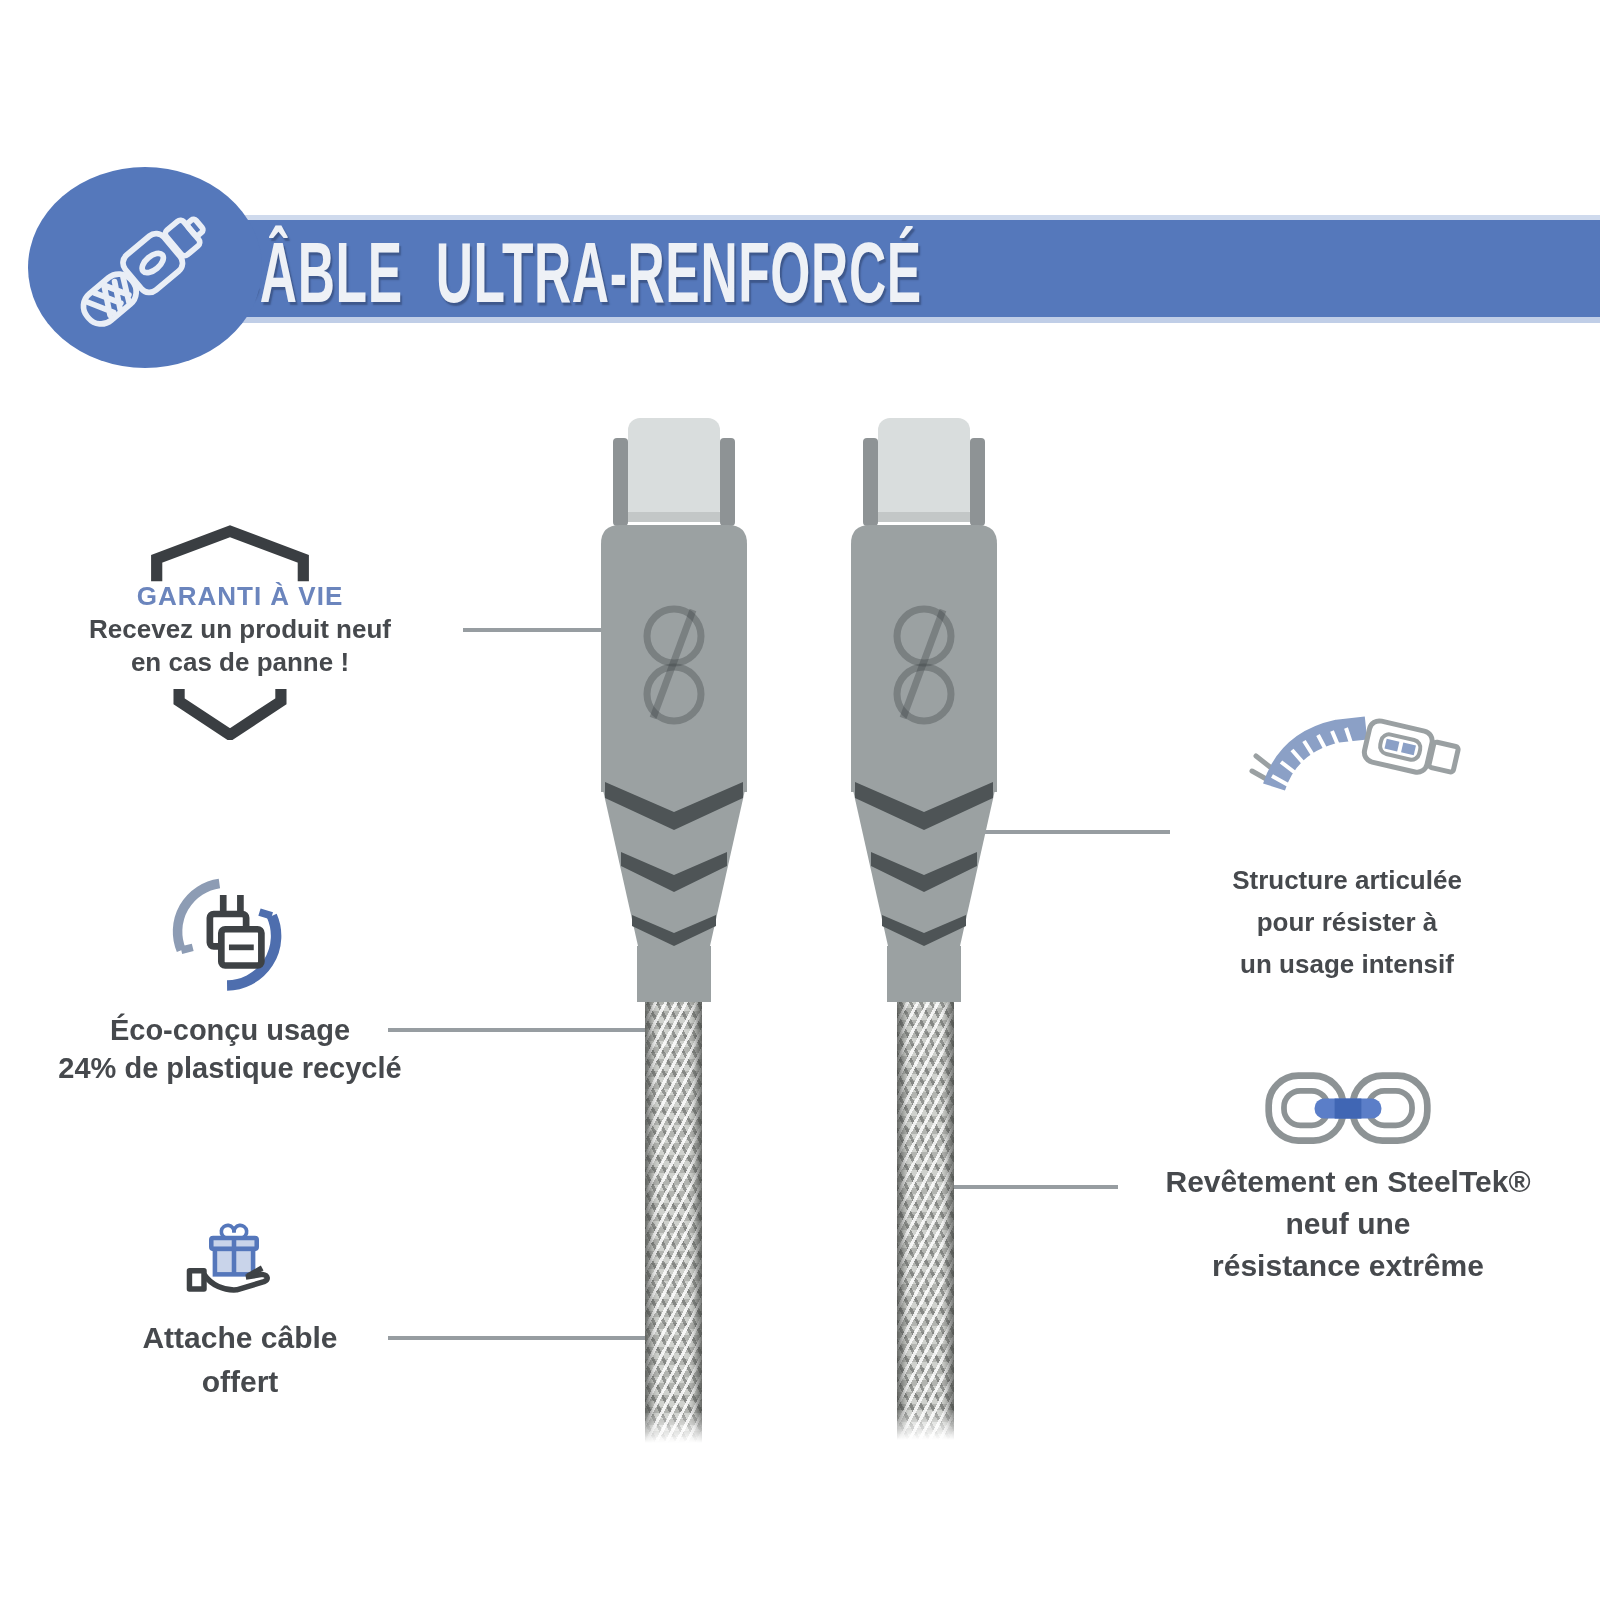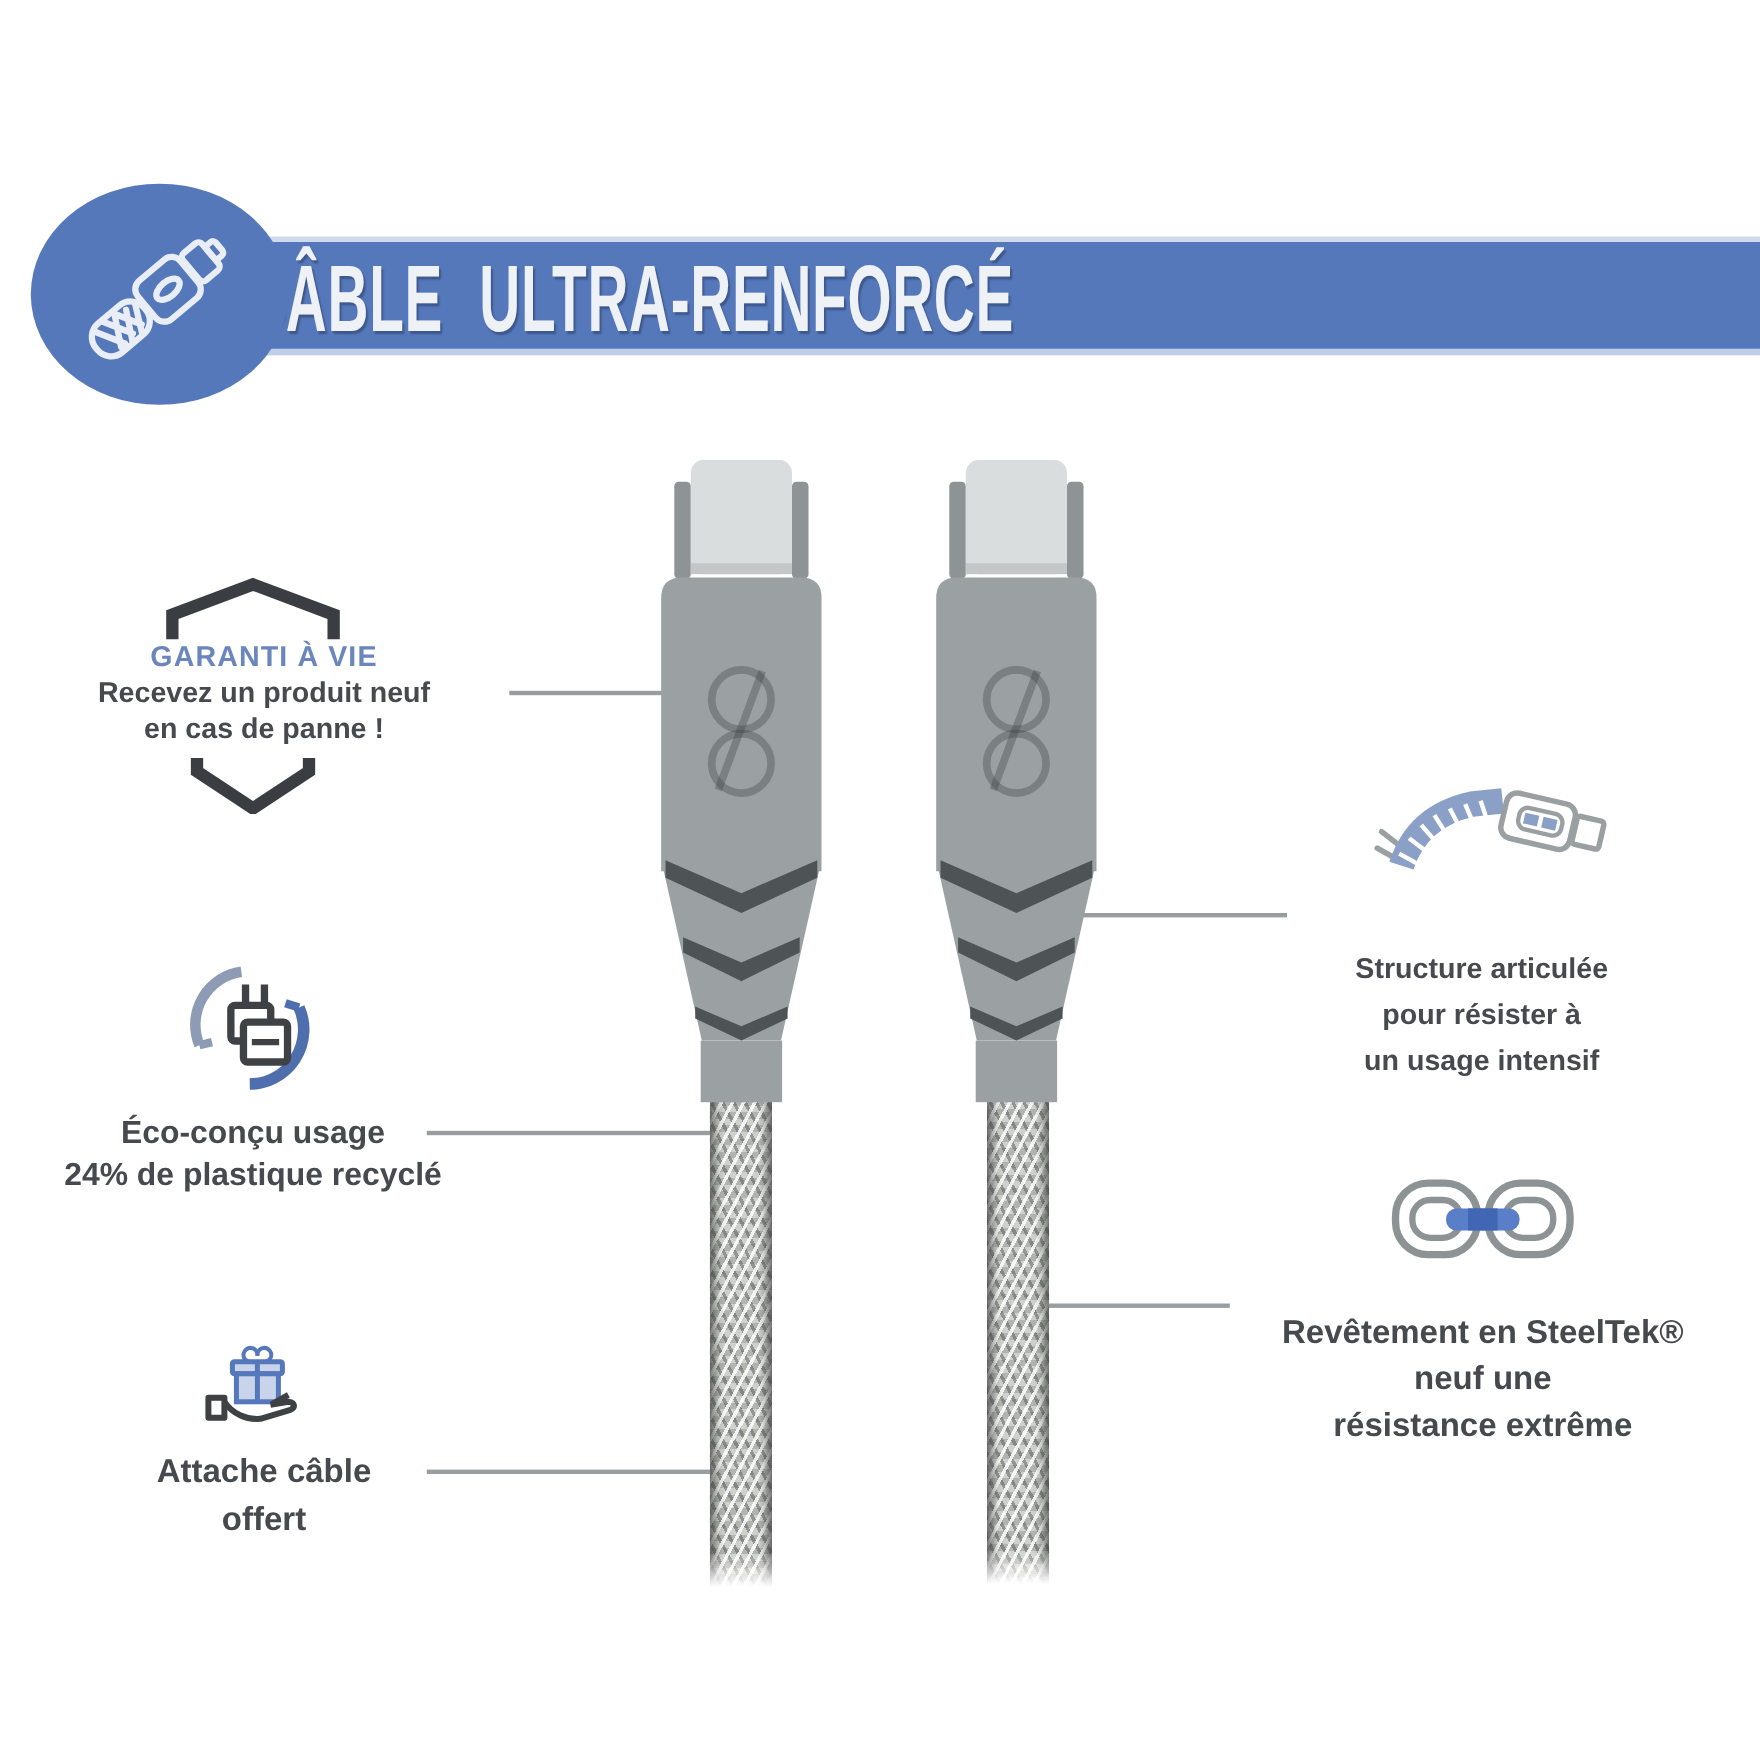--- a/index.html
+++ b/index.html
@@ -27,21 +27,21 @@
   .callout{position:absolute;height:4px;background:var(--line-gray,#979da1);z-index:1;}
   
   .feat{position:absolute;text-align:center;color:var(--text-dark,#46494d);z-index:4;}
   .feat .t{display:block;}
   .warranty-txt{left:30px;top:580px;width:420px;}
   .warranty-txt .title{font-size:35px;line-height:40px;letter-spacing:1px;color:var(--title-blue,#6b85bd);}
   .warranty-txt .t{font-size:26px;line-height:33px;}
   .eco-txt{left:15px;top:1011px;width:430px;font-size:29px;line-height:38px;}
   .gift-txt{left:40px;top:1316px;width:400px;font-size:30px;line-height:44px;}
   .structure-txt{left:1147px;top:811px;width:400px;font-size:26px;line-height:42px;margin-top:48px;}
-  .coating-txt{left:1148px;top:1191px;width:400px;font-size:30px;line-height:42px;text-align:center;}
+  .coating-txt{left:1148px;top:1161px;width:400px;font-size:30px;line-height:42px;text-align:center;}
   
   .icon{position:absolute;z-index:3;}
   .shield-ic{left:126px;top:516px;}
   .recycle-ic{left:166px;top:872px;}
   .gift-ic{left:184px;top:1218px;}
   .artic-ic{left:1248px;top:684px;}
   .chain-ic{left:1262px;top:1066px;}
   
   .connector{position:absolute;top:418px;z-index:3;}
   .connector.left{left:601px;}

